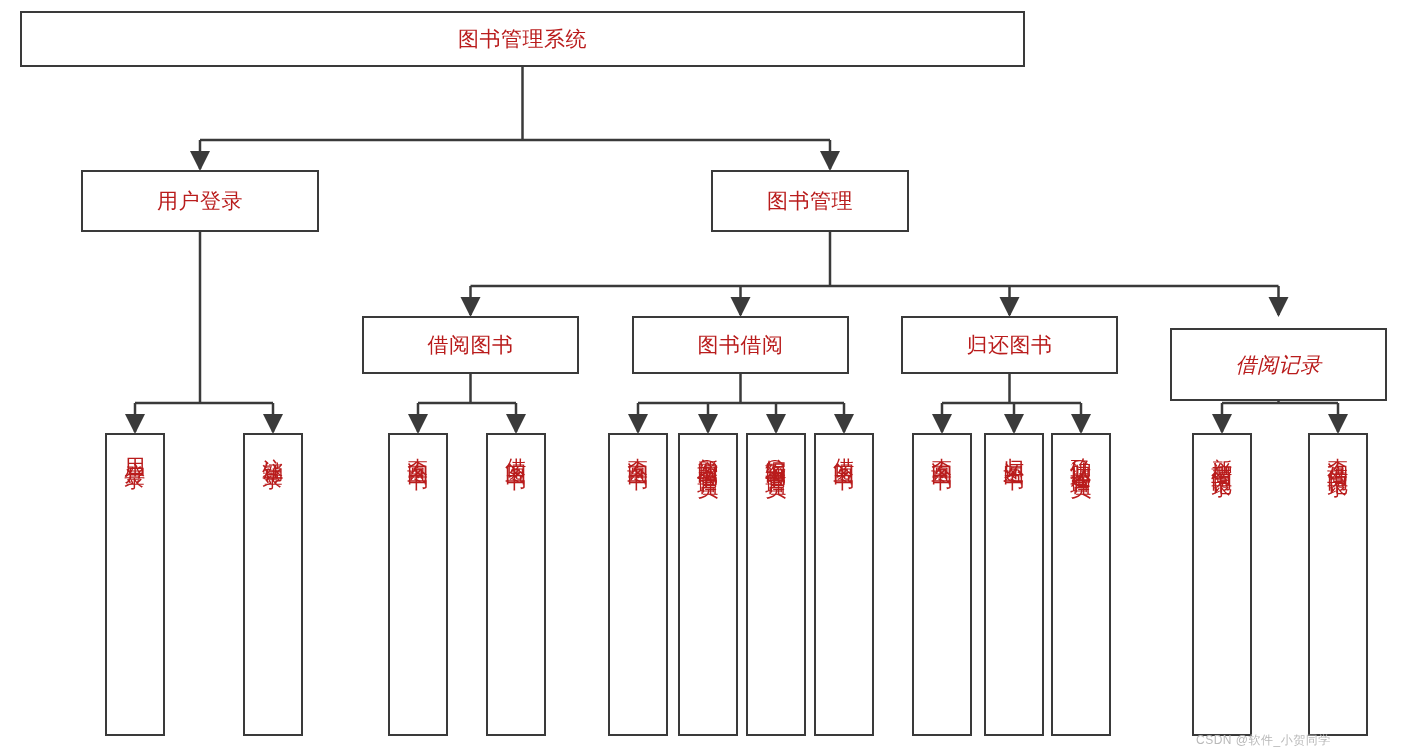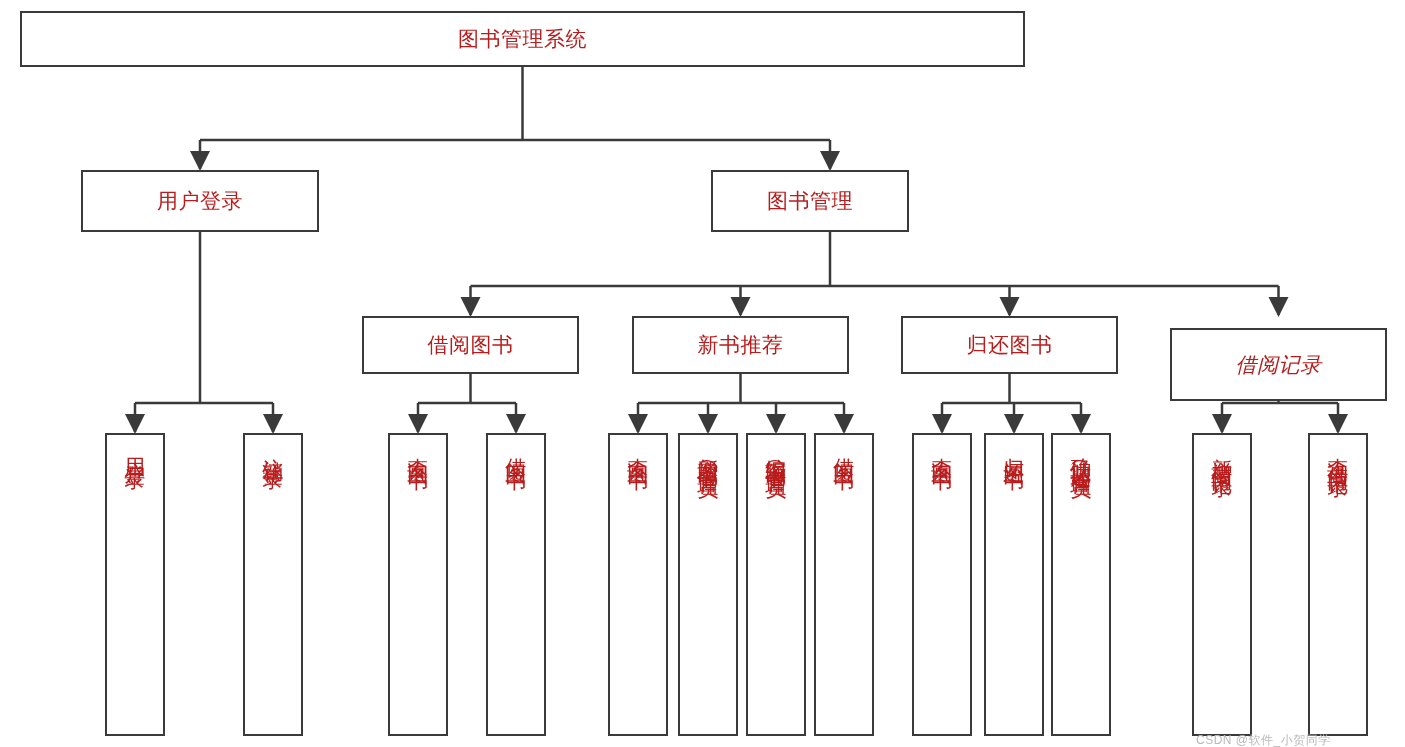--- a/index.html
+++ b/index.html
@@ -129,21 +129,21 @@
       <div class="node horiz" style="left: 81px; top: 170px; width: 238px; height: 62px;">
         <span class="node-label">用户登录</span>
       </div>
       <div class="node horiz" style="left: 711px; top: 170px; width: 198px; height: 62px;">
         <span class="node-label">图书管理</span>
       </div>
       <div class="node horiz" style="left: 362px; top: 316px; width: 217px; height: 58px;">
         <span class="node-label">借阅图书</span>
       </div>
       <div class="node horiz" style="left: 632px; top: 316px; width: 217px; height: 58px;">
-        <span class="node-label">新书推荐</span>
+        <span class="node-label">图书借阅</span>
       </div>
       <div class="node horiz" style="left: 901px; top: 316px; width: 217px; height: 58px;">
         <span class="node-label">归还图书</span>
       </div>
       <div class="node horiz" style="left: 1170px; top: 328px; width: 217px; height: 73px; font-style: italic;">
         <span class="node-label">借阅记录</span>
       </div>
       <div class="node vert" style="left: 105px; top: 433px; width: 60px; height: 303px;">
         <span class="node-label">用户登录</span>
       </div>

